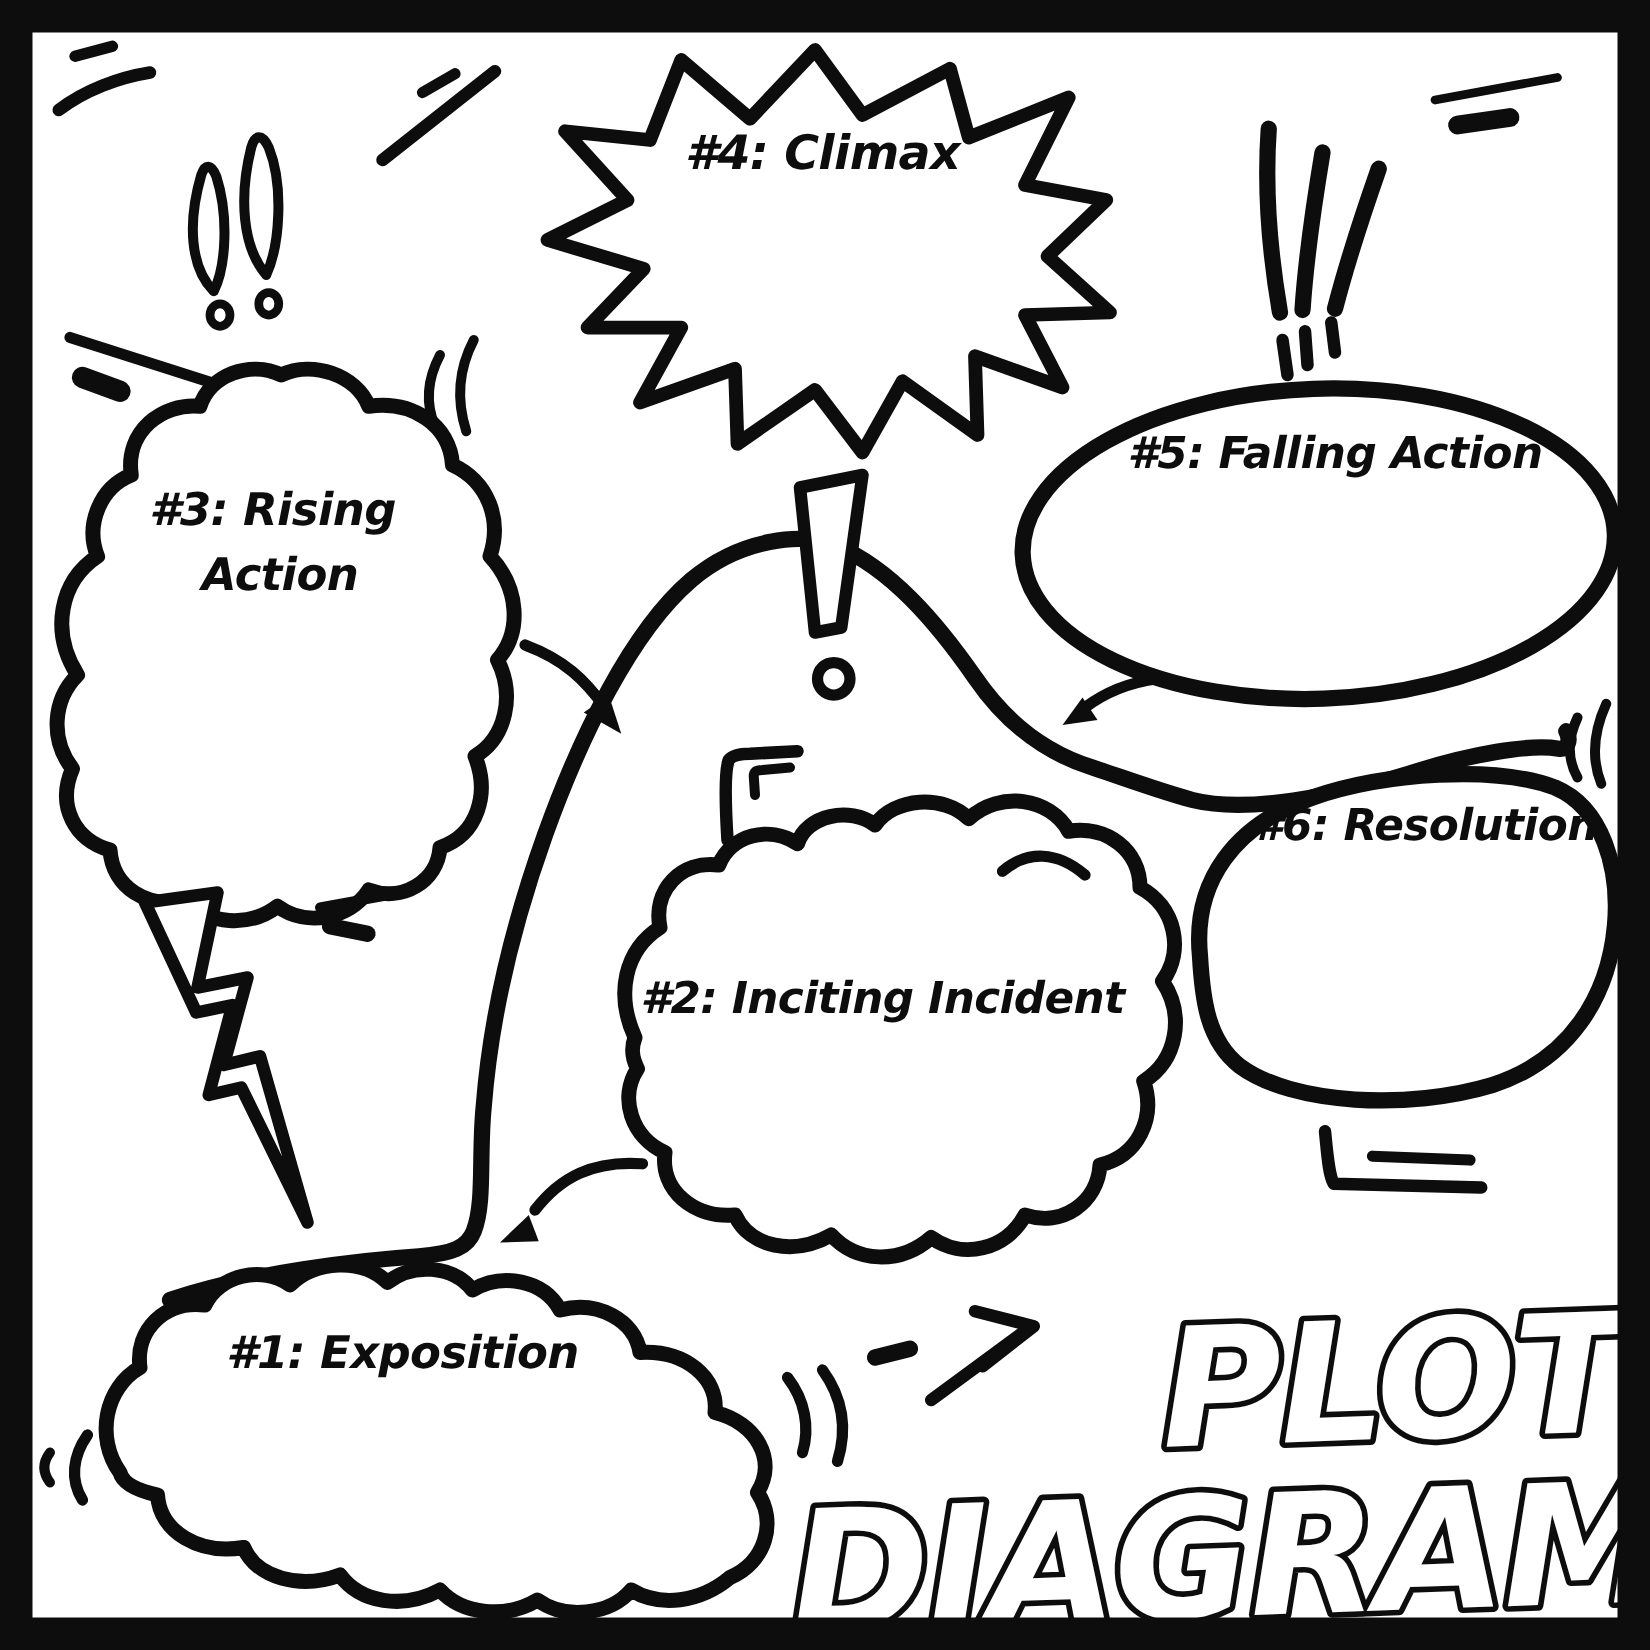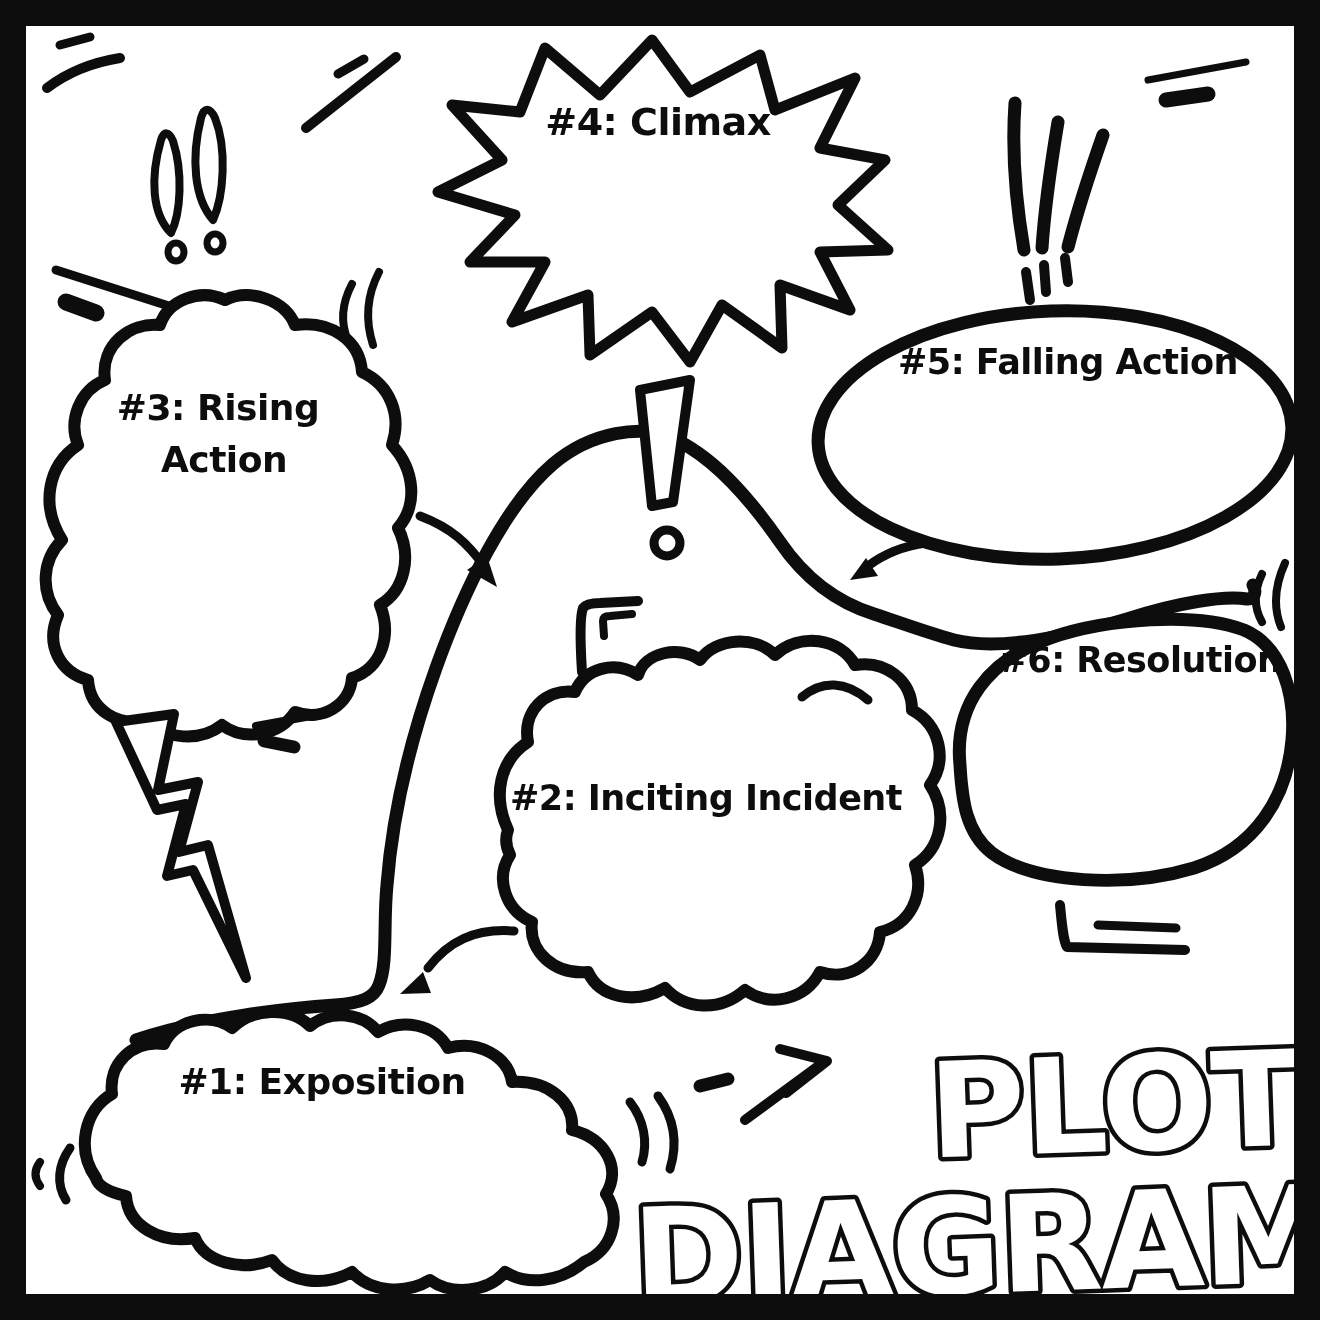--- a/index.html
+++ b/index.html
@@ -3,20 +3,21 @@
 <meta charset="utf-8">
 <style>
   html, body { margin: 0; padding: 0; background: #ffffff; }
   .sheet {
     position: relative;
     width: 1320px;
     height: 1320px;
     background: #ffffff;
     overflow: hidden;
     font-family: "DejaVu Sans", sans-serif;
+    font-style: italic;
   }
   svg { display: block; }
   .ink      { stroke: #0d0d0d; fill: none; stroke-linecap: round; stroke-linejoin: round; }
   .fillable { stroke: #0d0d0d; fill: #ffffff; stroke-linecap: round; stroke-linejoin: round; }
   .solid    { fill: #0d0d0d; stroke: none; }
   .bubble-label {
     font-family: "DejaVu Sans", sans-serif;
     font-weight: bold;
     fill: #0d0d0d;
     letter-spacing: -0.5px;

